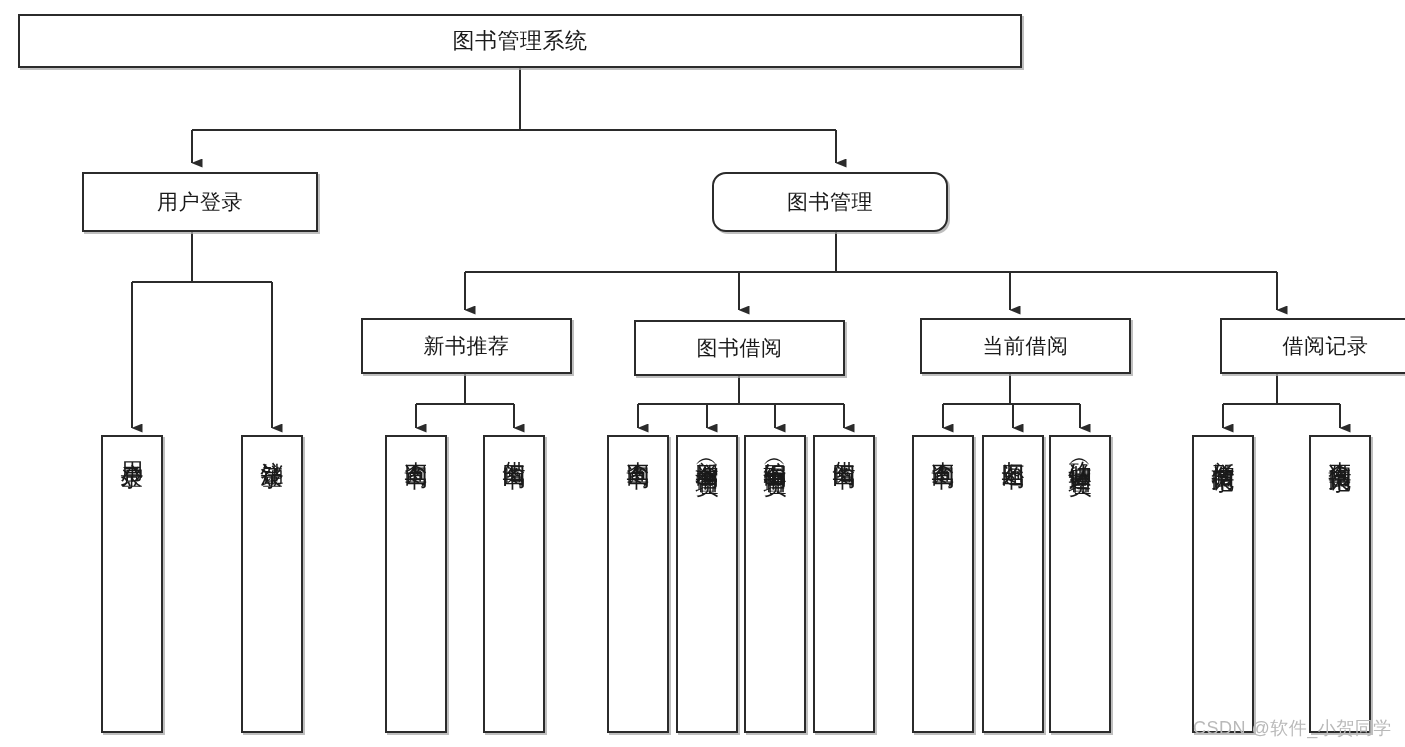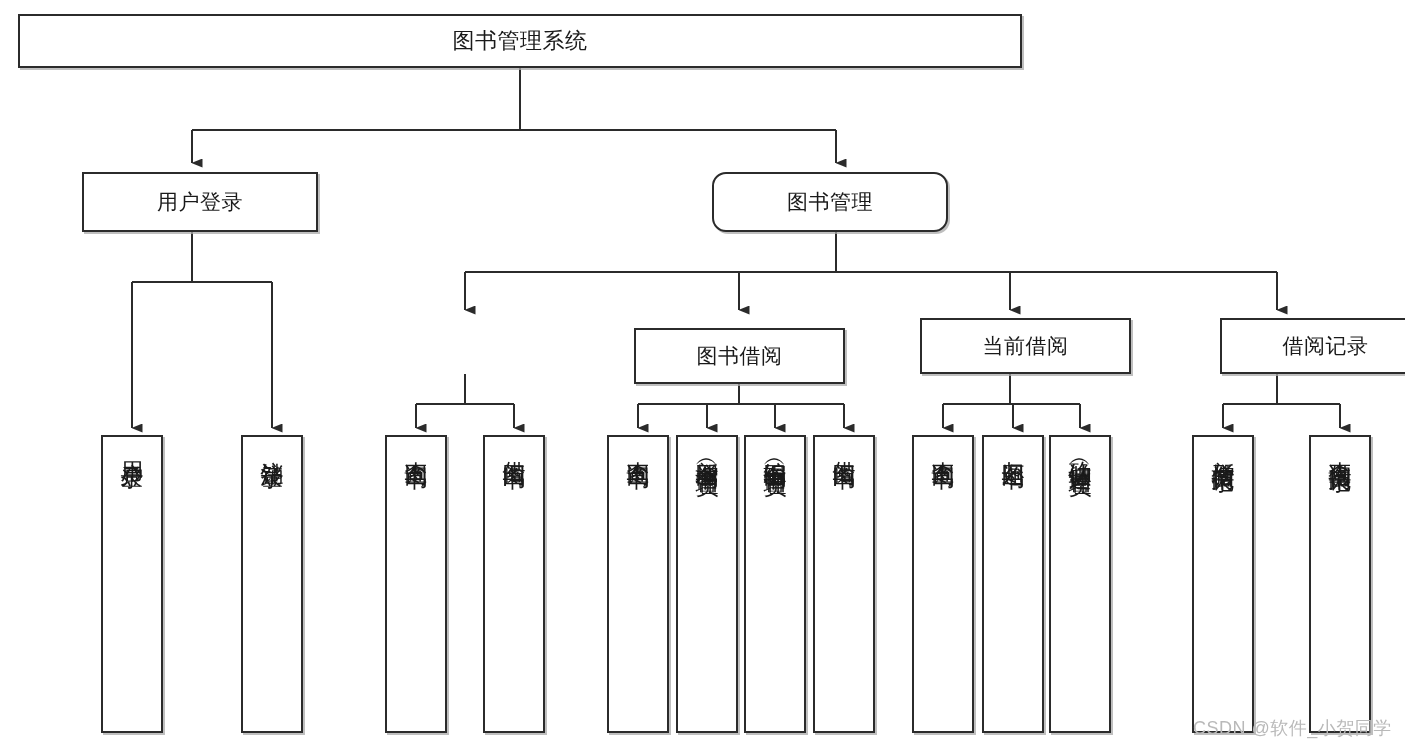--- a/index.html
+++ b/index.html
@@ -134,22 +134,25 @@
   </div>
 
   <div class="node horiz" style="left:82px; top:172px; width:236px; height:60px;">
     <span class="node-label">用户登录</span>
   </div>
 
   <div class="node horiz" style="left:712px; top:172px; width:236px; height:60px;border-radius:14px;">
     <span class="node-label">图书管理</span>
   </div>
 
-
-  <div class="node horiz" style="left:634px; top:328px; width:211px; height:56px;">
+  <div class="node horiz" style="left:361px; top:318px; width:211px; height:56px;">
+    <span class="node-label">新书推荐</span>
+  </div>
+
+  <div class="node horiz" style="left:634px; top:320px; width:211px; height:56px;">
     <span class="node-label">图书借阅</span>
   </div>
 
   <div class="node horiz" style="left:920px; top:318px; width:211px; height:56px;">
     <span class="node-label">当前借阅</span>
   </div>
 
   <div class="node horiz" style="left:1172px; top:318px; width:211px; height:56px;margin-left:48px;">
     <span class="node-label">借阅记录</span>
   </div>

